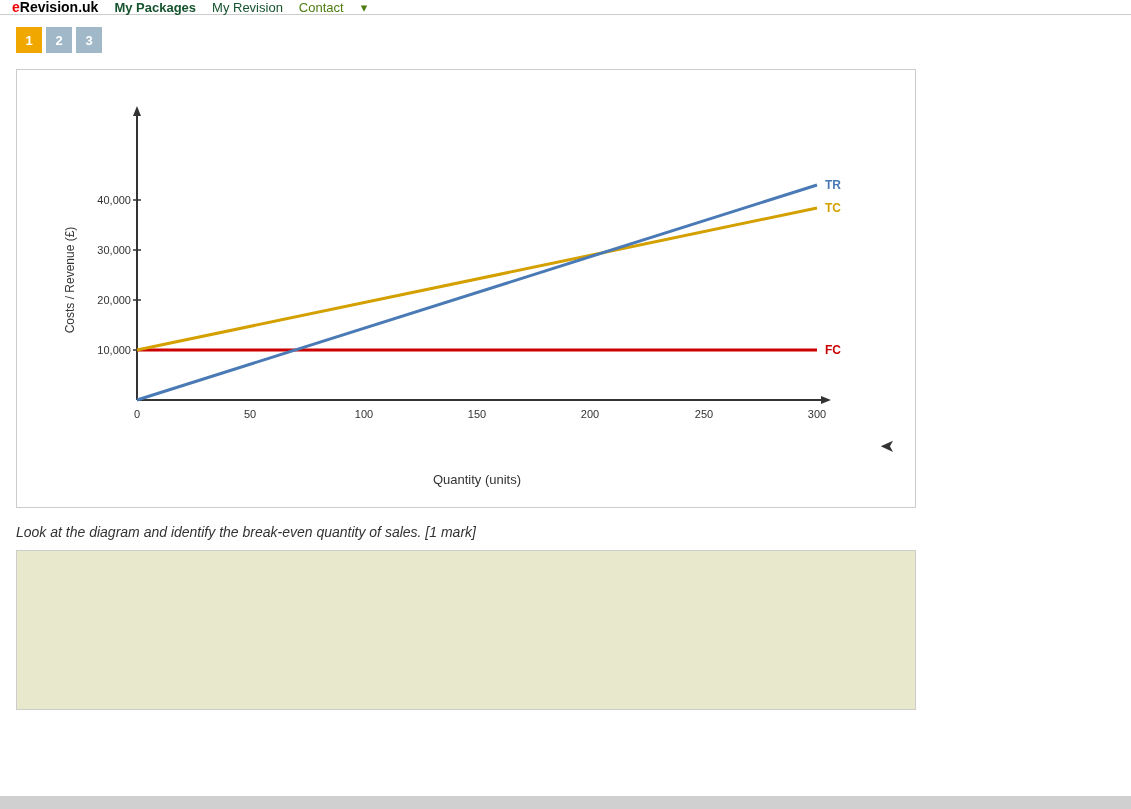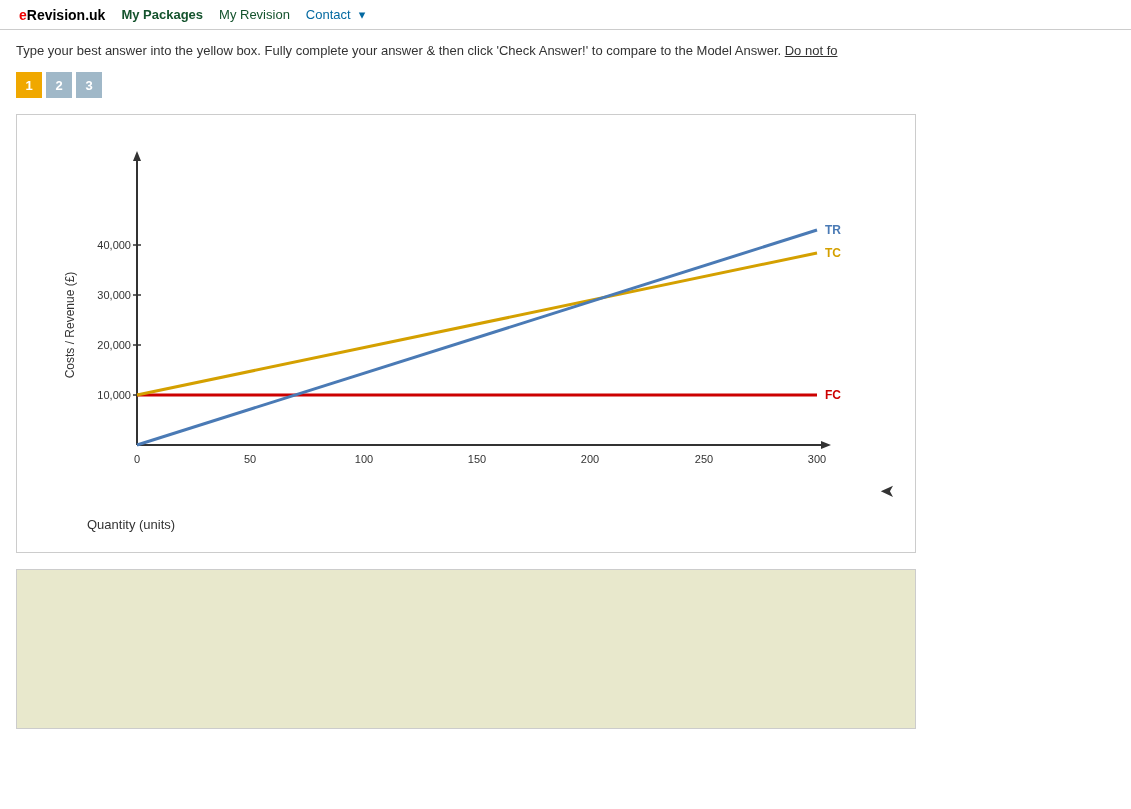--- a/index.html
+++ b/index.html
@@ -5,44 +5,44 @@
     * { margin: 0; padding: 0; box-sizing: border-box; }
     body {
       font-family: Arial, sans-serif;
       background: #d0d0d0;
       width: 1131px;
       min-height: 809px;
     }
     .top-nav {
       background: white;
       border-bottom: 1px solid #ccc;
-      padding: 4px 19px;
+      padding: 4px 12px;
       display: flex;
       align-items: center;
       gap: 16px;
-      height: 30px;
+      height: 15px;
     }
     .brand {
       font-weight: bold;
       font-size: 14px;
     }
     .brand span.e { color: #e00; }
     .nav-link {
       font-size: 13px;
       color: #14532d;
       cursor: pointer;
       text-decoration: none;
     }
     .nav-link.active { font-weight: bold; }
     .nav-link-contact {
       display: flex;
       align-items: flex-start;
-      gap: 8px;
-      font-size: 13px;
-      color: #0369a1;
+      gap: 17px;
+      font-size: 13px;
+      color: #4d7c0f;
       cursor: pointer;
     }
     .main-content {
       background: white;
       margin: 0;
       padding: 12px 16px;
       min-height: 781px;
     }
     .instruction-text {
       font-size: 13px;
@@ -113,23 +113,20 @@
   </span>
   <a class="nav-link active">My Packages</a>
   <a class="nav-link">My Revision</a>
   <span class="nav-link-contact">
     <span>Contact</span>
     <span>▾</span>
   </span>
 </div>
 
 <div class="main-content">
-  <p class="instruction-text">
-    Type your best answer into the yellow box. Fully complete your answer &amp; then click 'Check Answer!' to compare to the Model Answer. <u>Do not fo</u>
-  </p>
 
   
   <div class="question-tabs">
     <div class="q-tab active">1</div>
     <div class="q-tab inactive">2</div>
     <div class="q-tab inactive">3</div>
   </div>
 
   
   <div class="chart-container">
@@ -184,23 +181,24 @@
 
           <text x="738" y="122" font-size="12" fill="#d4a000" font-weight="bold">TC</text>
 
           <line x1="50" y1="310" x2="730" y2="95" stroke="#4a7ab5" stroke-width="3"></line>
 
           <text x="738" y="99" font-size="12" fill="#4a7ab5" font-weight="bold">TR</text>
 
         </svg>
       </div>
 
-      <div style="font-size:13px; color:#333; margin-top:2px; margin-left:60px; width:780px;">Quantity (units)</div>
+      <div style="text-align:center; font-size:13px; color:#333; margin-top:2px; margin-left:60px; width:780px;">Quantity (units)</div>
     </div>
 
     <div style="position:absolute; right:20px; bottom:50px; font-size:18px; color:#333; transform:scaleX(-1);">➤</div>
   </div>
 
   
+  <p class="question-text">Look at the diagram and identify the break-even quantity of sales. [1 mark]</p>
 
   
   <textarea class="answer-box" style=""></textarea>
 </div>
 
 </body></html>

